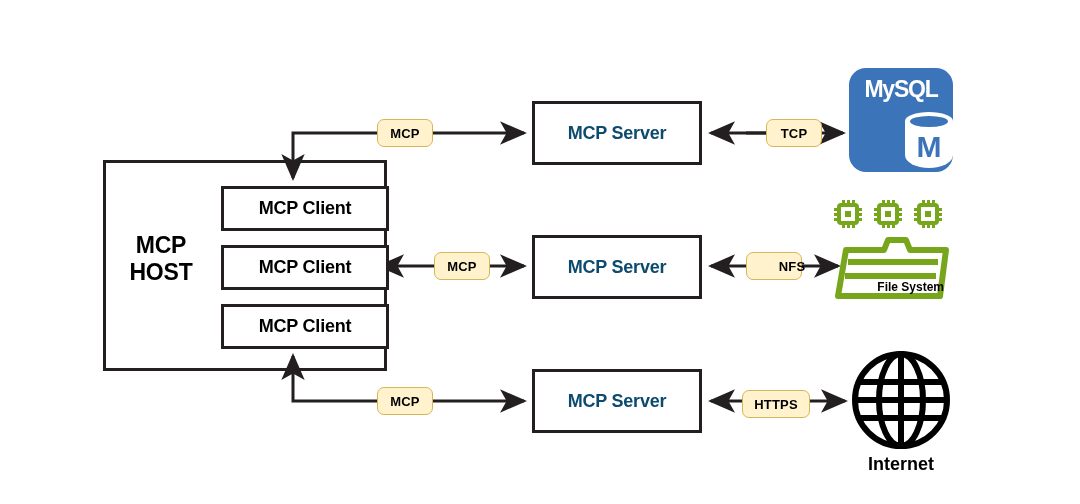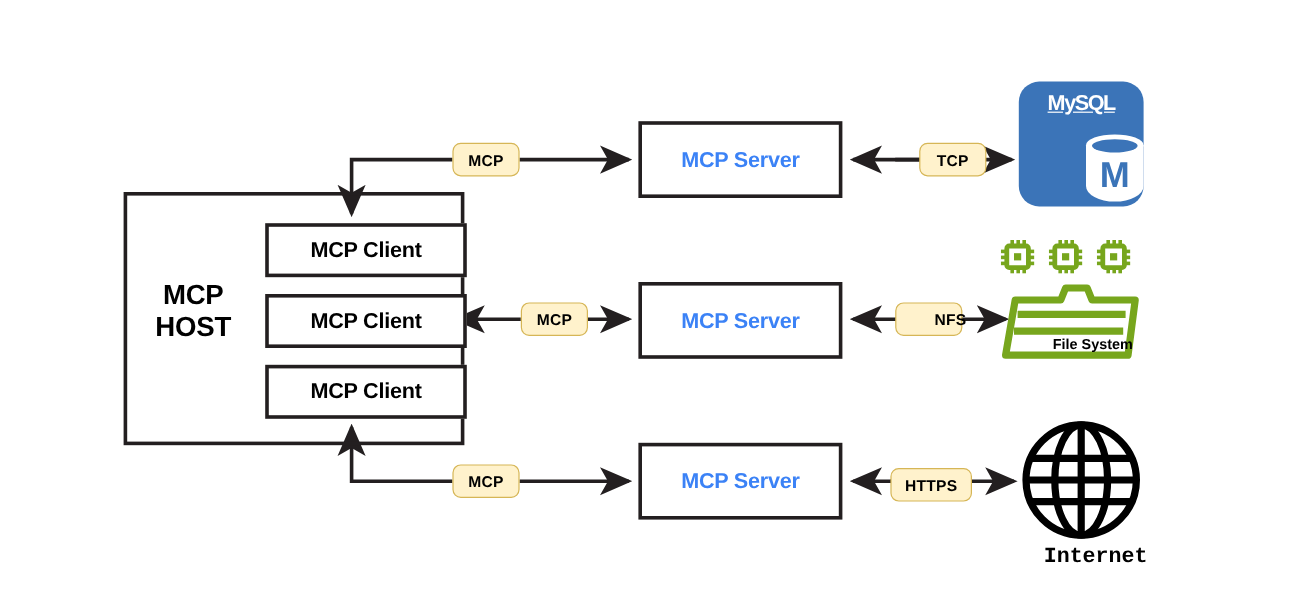--- a/index.html
+++ b/index.html
@@ -71,21 +71,21 @@
     left: 532px;
     width: 170px;
     height: 64px;
     border: 3px solid #231f20;
     background: #ffffff;
     display: flex;
     align-items: center;
     justify-content: center;
     font-size: 18px;
     font-weight: bold;
-    color: #3b82f6;
+    color: #0c4a6e;
     letter-spacing: -0.2px;
   }
   .server-1 { top: 101px; }
   .server-2 { top: 235px; }
   .server-3 { top: 369px; }
 
   .pill {
     height: 28px;
     border: 1.5px solid #d6b656;
     border-radius: 7px;
@@ -120,24 +120,23 @@
     background: #3b74b8;
     border-radius: 17px;
   }
   .mysql-word {
     position: absolute;
     left: 0;
     top: 8px;
     width: 104px;
     text-align: center;
     color: #ffffff;
-    font-size: 18px;
+    font-size: 23px;
     font-weight: bold;
     letter-spacing: -1.2px;
-    text-decoration: underline;
   }
   .mysql-cyl {
     position: absolute;
     left: 52px;
     top: 44px;
     width: 56px;
     height: 60px;
   }
   .cyl-body {
     position: absolute;
@@ -207,28 +206,27 @@
 
   
   .net-icon {
     left: 845px;
     top: 350px;
     width: 112px;
     height: 130px;
   }
   .net-label {
     position: absolute;
-    left: 12px;
+    left: 0;
     top: 104px;
     width: 112px;
     text-align: center;
     font-size: 18px;
     font-weight: bold;
     color: #000000;
-    font-family: Liberation Mono, monospace;
   }
 </style>
 </head>
 <body>
 
 <div id="canvas">
 
   <svg id="wires" viewBox="0 0 1080 504" xmlns="http://www.w3.org/2000/svg">
     <defs>
       <marker id="arrowR" markerWidth="9" markerHeight="9" refX="8" refY="4.5" orient="auto" markerUnits="strokeWidth">

